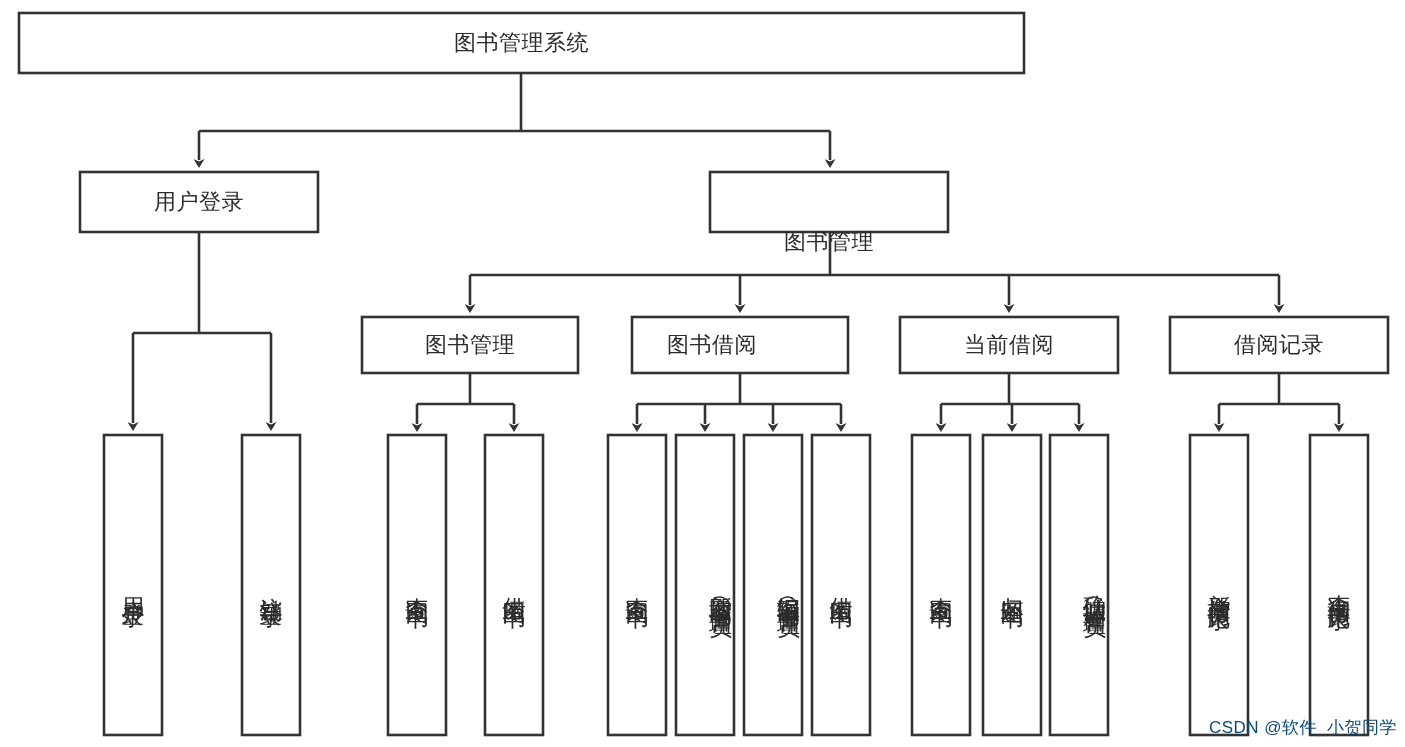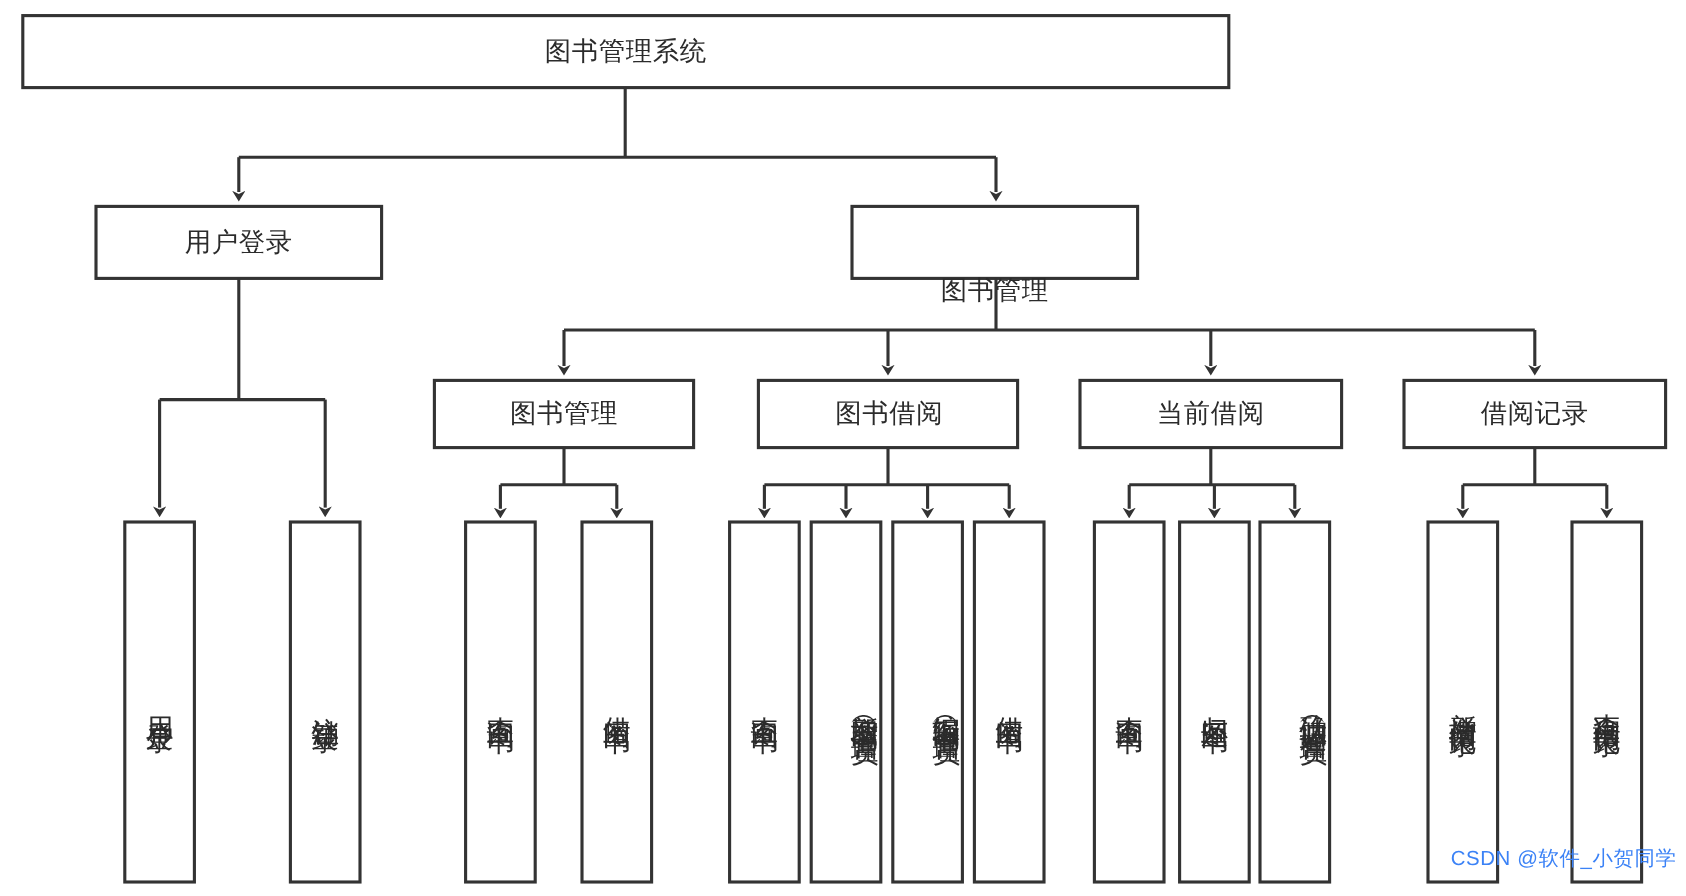--- a/index.html
+++ b/index.html
@@ -59,23 +59,23 @@
   .label-v {
     writing-mode: vertical-rl;
     text-orientation: upright;
     font-size: 23px;
     letter-spacing: 3px;
     white-space: nowrap;
   }
   .watermark {
     position: absolute;
     right: 8px;
-    bottom: 20px;
+    bottom: 8px;
     font-size: 17px;
-    color: #3b82f6;
+    color: #0c4a6e;
     font-family: "Liberation Sans", "DejaVu Sans", sans-serif;
     letter-spacing: 0.5px;
     white-space: nowrap;
   }
 </style>
 </head>
 <body>
 
 <div id="diagram-root">
 
@@ -154,21 +154,21 @@
     <path class="connector" marker-end="url(#arrow)" d="M1219,404 L1219,424"></path>
     <path class="connector" marker-end="url(#arrow)" d="M1339,404 L1339,424"></path>
   </svg>
 
   <div class="node-label label-h" style="left:19px; top:13px; width:1005px; height:60px;">图书管理系统</div>
 
   <div class="node-label label-h" style="left:80px; top:172px; width:238px; height:60px;">用户登录</div>
   <div class="node-label label-h" style="left:710px; top:172px; width:238px; height:60px;margin-top:40px;">图书管理</div>
 
   <div class="node-label label-h" style="left:362px; top:317px; width:216px; height:56px;">图书管理</div>
-  <div class="node-label label-h" style="left:633px; top:317px; width:216px; height:56px;">图书借阅</div>
+  <div class="node-label label-h" style="left:604px; top:317px; width:216px; height:56px;">图书借阅</div>
   <div class="node-label label-h" style="left:1170px; top:317px; width:218px; height:56px;">借阅记录</div>
   <div class="node-label label-h" style="left:900px; top:317px; width:218px; height:56px;">当前借阅</div>
 
   <div class="node-label label-v" style="left:104px; top:435px; width:58px; height:300px;">用户登录</div>
   <div class="node-label label-v" style="left:242px; top:435px; width:58px; height:300px;">注销登录</div>
 
   <div class="node-label label-v" style="left:388px; top:435px; width:58px; height:300px;">查询图书</div>
   <div class="node-label label-v" style="left:485px; top:435px; width:58px; height:300px;">借阅图书</div>
 
   <div class="node-label label-v" style="left:608px; top:435px; width:58px; height:300px;">查询图书</div>

